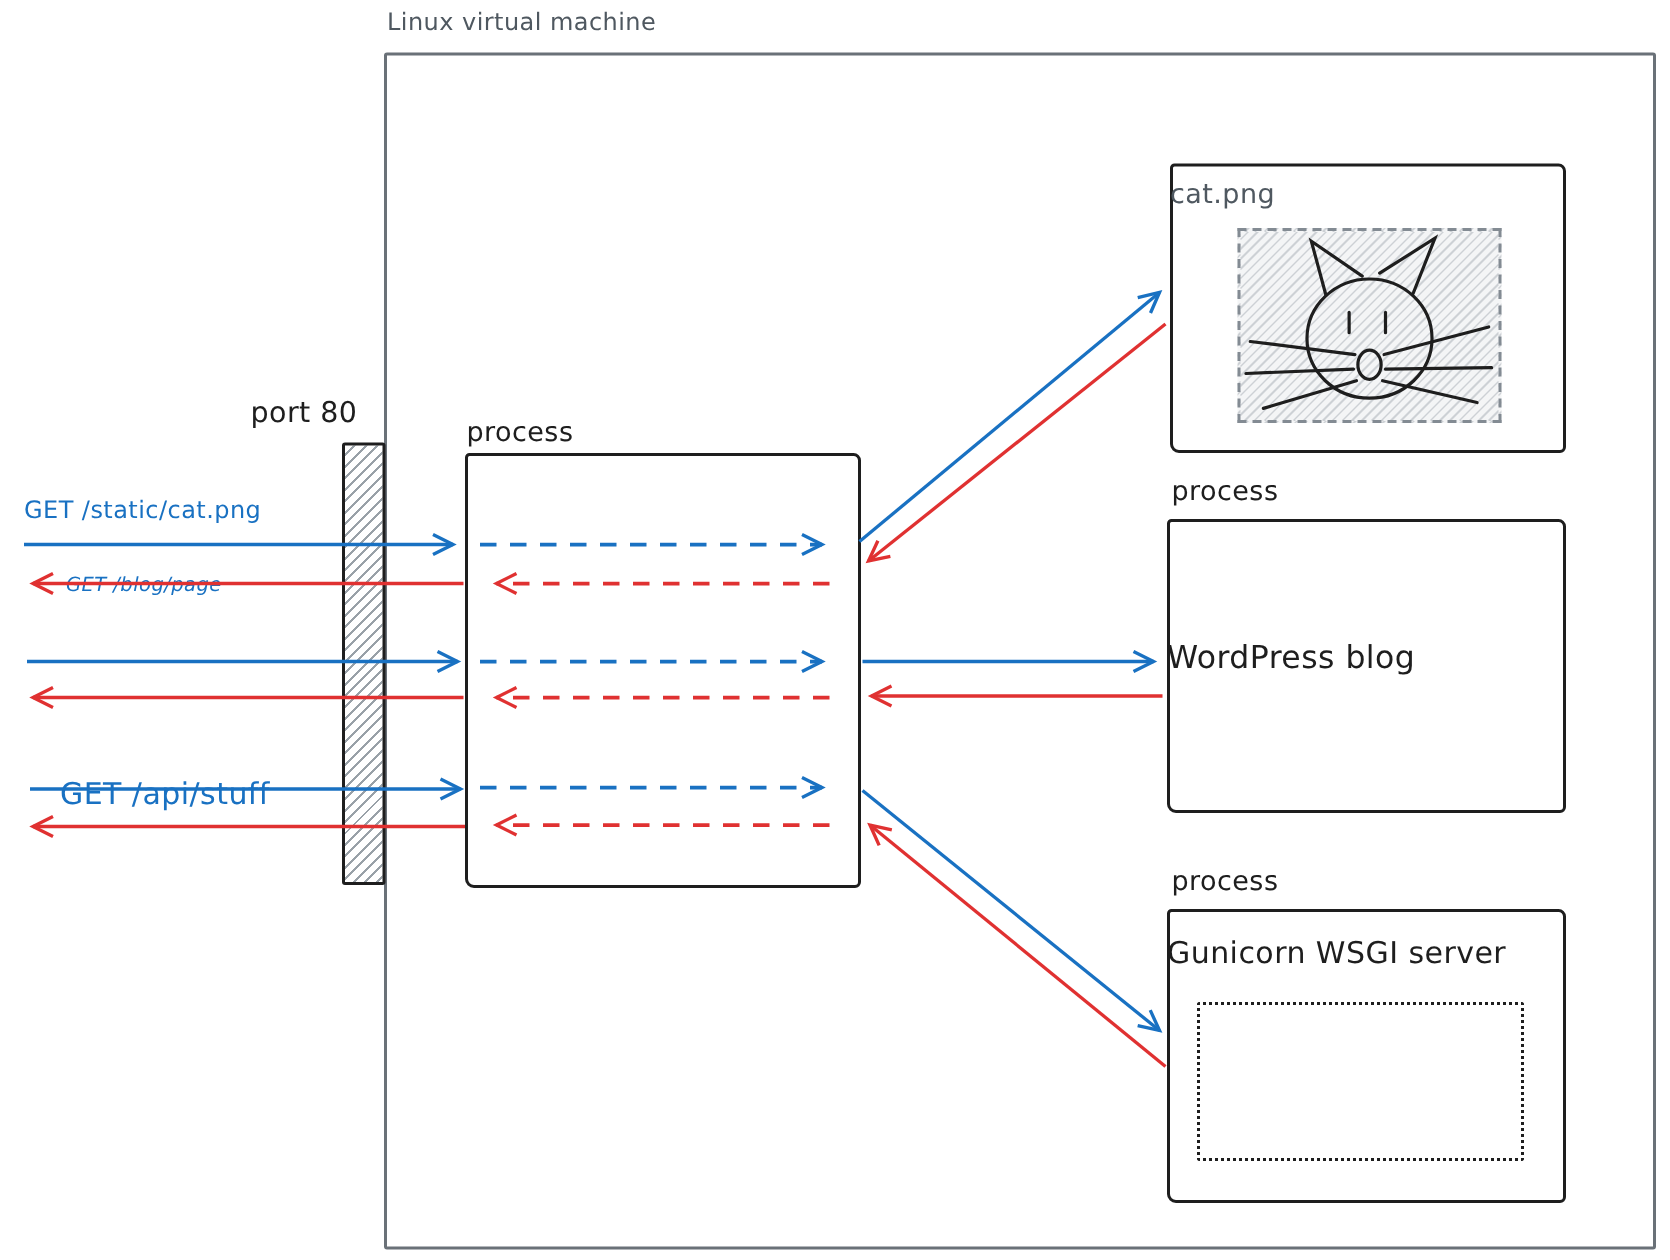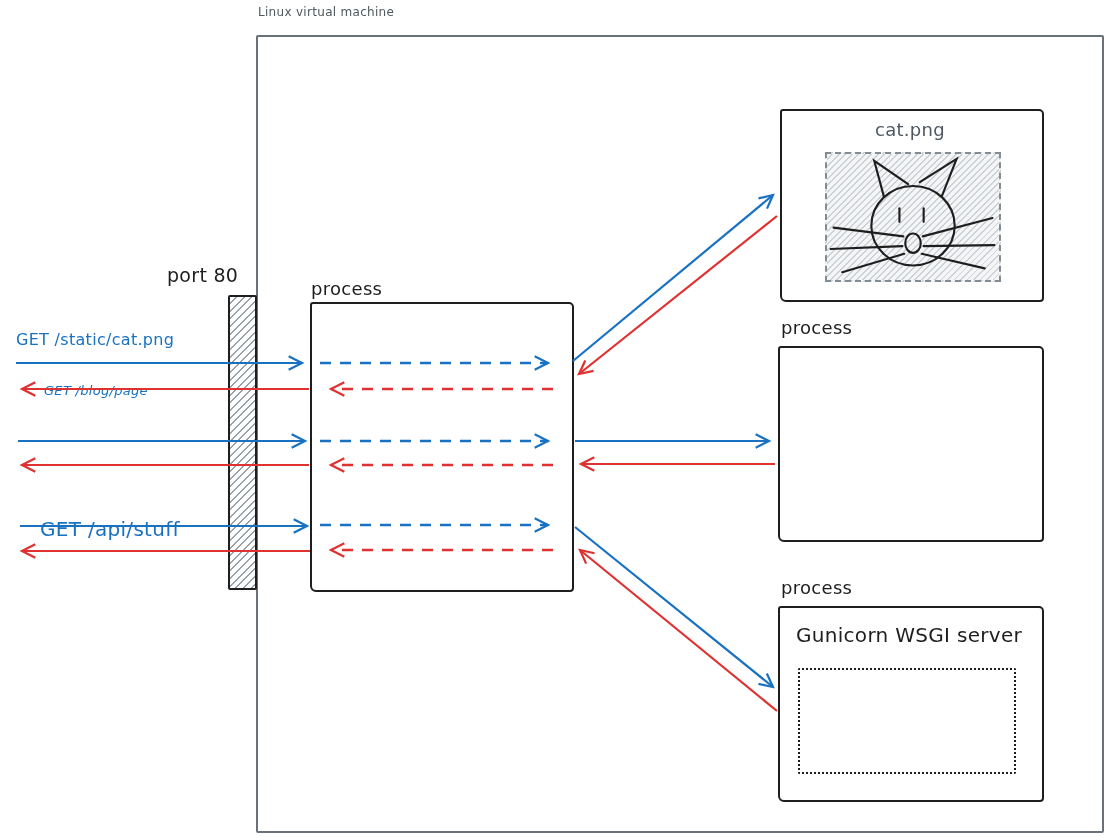--- a/index.html
+++ b/index.html
@@ -7,21 +7,21 @@
   }
   html,body{margin:0;padding:0;background:#fff;}
   .canvas{
     position:relative; width:1113px; height:840px; background:#ffffff;
     font-family:"DejaVu Sans", sans-serif; color:var(--ink); overflow:hidden;
     letter-spacing:.3px;
   }
   .label{position:absolute; white-space:nowrap; line-height:1.15;}
   .muted{color:var(--muted);}
   .blue-text{color:var(--blue);}
-  .center{text-align:center;}
+  .center{text-align:left;}
 
   
   .outer-box{
     position:absolute; left:256px; top:35px; width:844px; height:794px;
     border:2px solid #6a7178; border-radius:2px;
   }
   .node-box{
     position:absolute; border:2px solid var(--ink); background:#fff;
     border-radius:3px 5px 4px 6px;
   }
@@ -46,21 +46,21 @@
   .ln.blue, .mk.blue{stroke:var(--blue);}
   .ln.red,  .mk.red {stroke:var(--red);}
   .mk{fill:none; stroke-width:2;}
   .cat{stroke:var(--ink); stroke-width:2.2; fill:none; stroke-linecap:round;}
 </style>
 </head>
 <body>
 
 <div class="canvas">
 
-  <div class="label muted" style="left:258px; top:6px; font-size:12px;">Linux virtual machine</div>
+  <div class="label muted" style="left:258px; top:6px; font-size:16px;">Linux virtual machine</div>
   <div class="outer-box"></div>
 
   <div class="label" style="left:167px; top:265px; font-size:19px;">port 80</div>
   <div class="port-bar"></div>
 
   <div class="label" style="left:311px; top:279px; font-size:18px;">process</div>
   <div class="node-box" style="left:310px; top:302px; width:260px; height:286px;"></div>
 
   <div class="node-box" style="left:780px; top:109px; width:260px; height:189px;"></div>
   <div class="label center muted" style="left:780px; top:120px; width:260px; font-size:18px;">cat.png</div>
@@ -76,20 +76,21 @@
       <path class="cat" d="M77,95 L3,98"></path>
       <path class="cat" d="M79,103 L15,122"></path>
       <path class="cat" d="M98,85 L170,66"></path>
       <path class="cat" d="M99,95 L172,94"></path>
       <path class="cat" d="M97,103 L162,118"></path>
     </svg>
   </div>
 
   <div class="label" style="left:781px; top:318px; font-size:18px;">process</div>
   <div class="node-box" style="left:778px; top:346px; width:262px; height:192px;"></div>
+  <div class="label center" style="left:778px; top:426px; width:262px; font-size:21px;">WordPress blog</div>
 
   <div class="label" style="left:781px; top:578px; font-size:18px;">process</div>
   <div class="node-box" style="left:778px; top:606px; width:262px; height:192px;"></div>
   <div class="label center" style="left:778px; top:624px; width:262px; font-size:20px;">Gunicorn WSGI server</div>
   <div class="dotted-box"></div>
 
   <div class="label blue-text" style="left:16px; top:331px; font-size:16px;">GET /static/cat.png</div>
   <div class="label blue-text" style="left:44px; top:384px; font-size:13px;font-style:italic;">GET /blog/page</div>
   <div class="label blue-text" style="left:40px; top:518px; font-size:20px;">GET /api/stuff</div>
 

